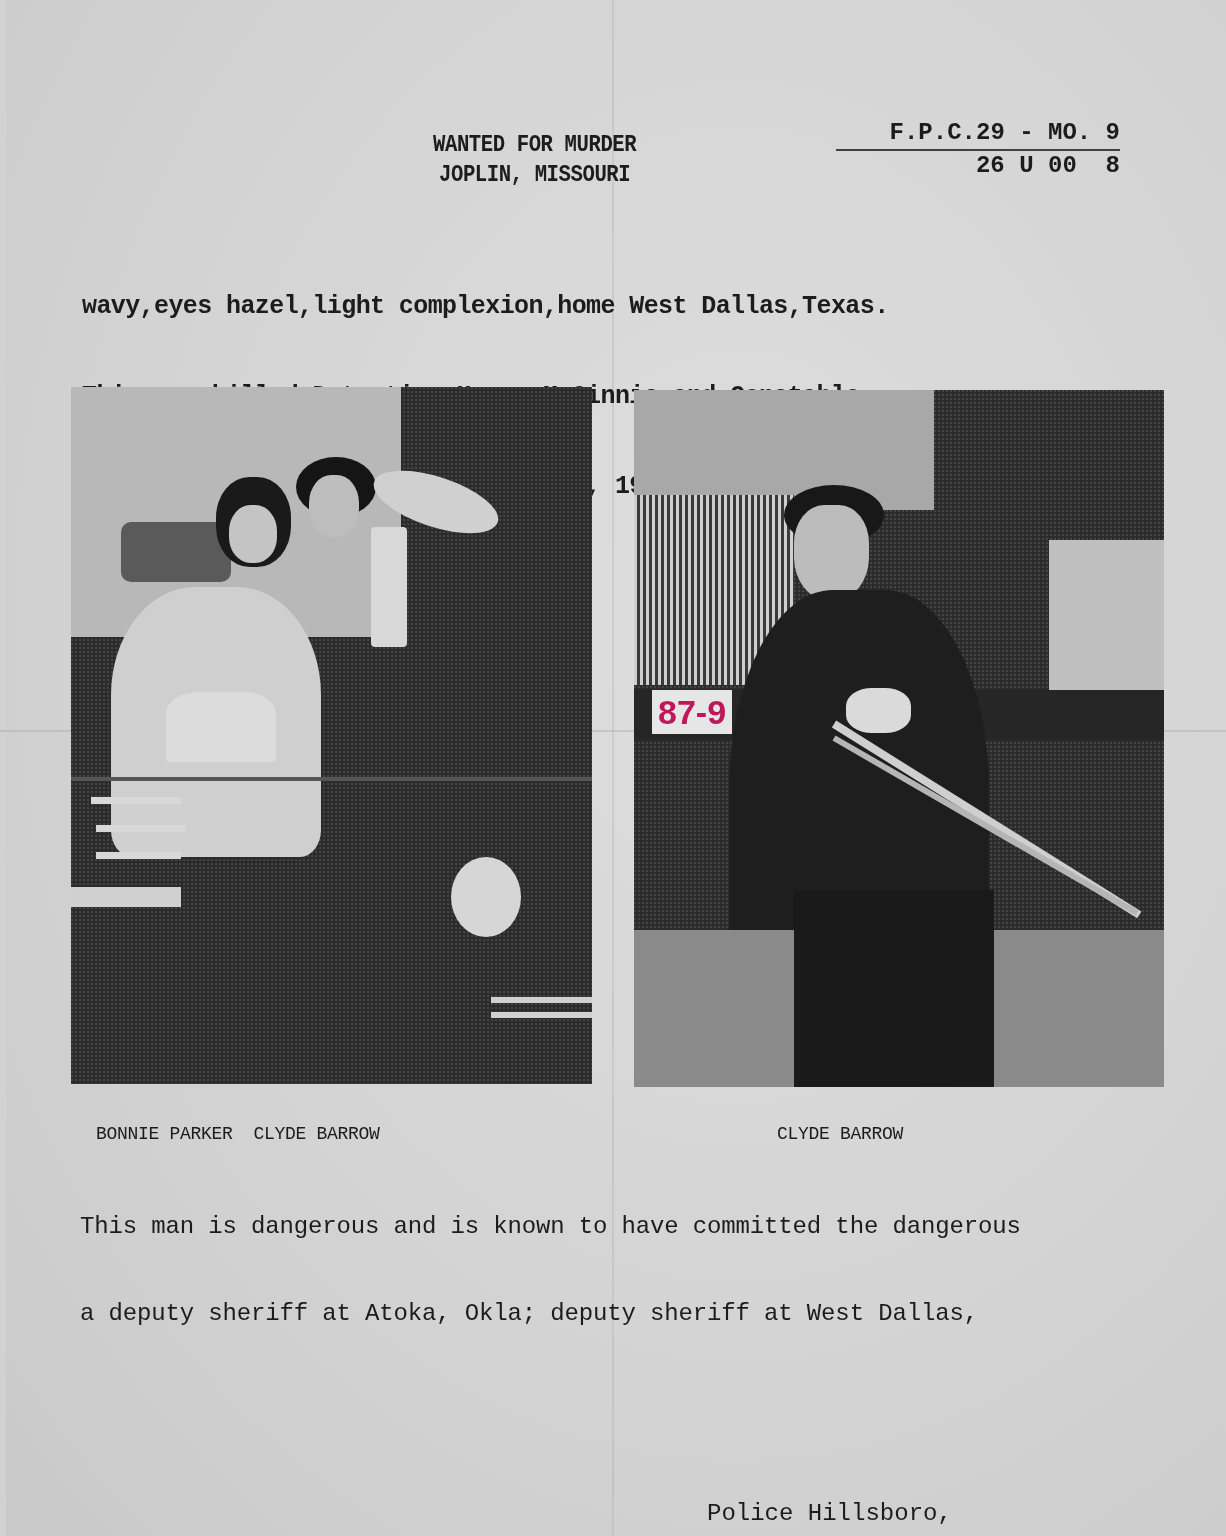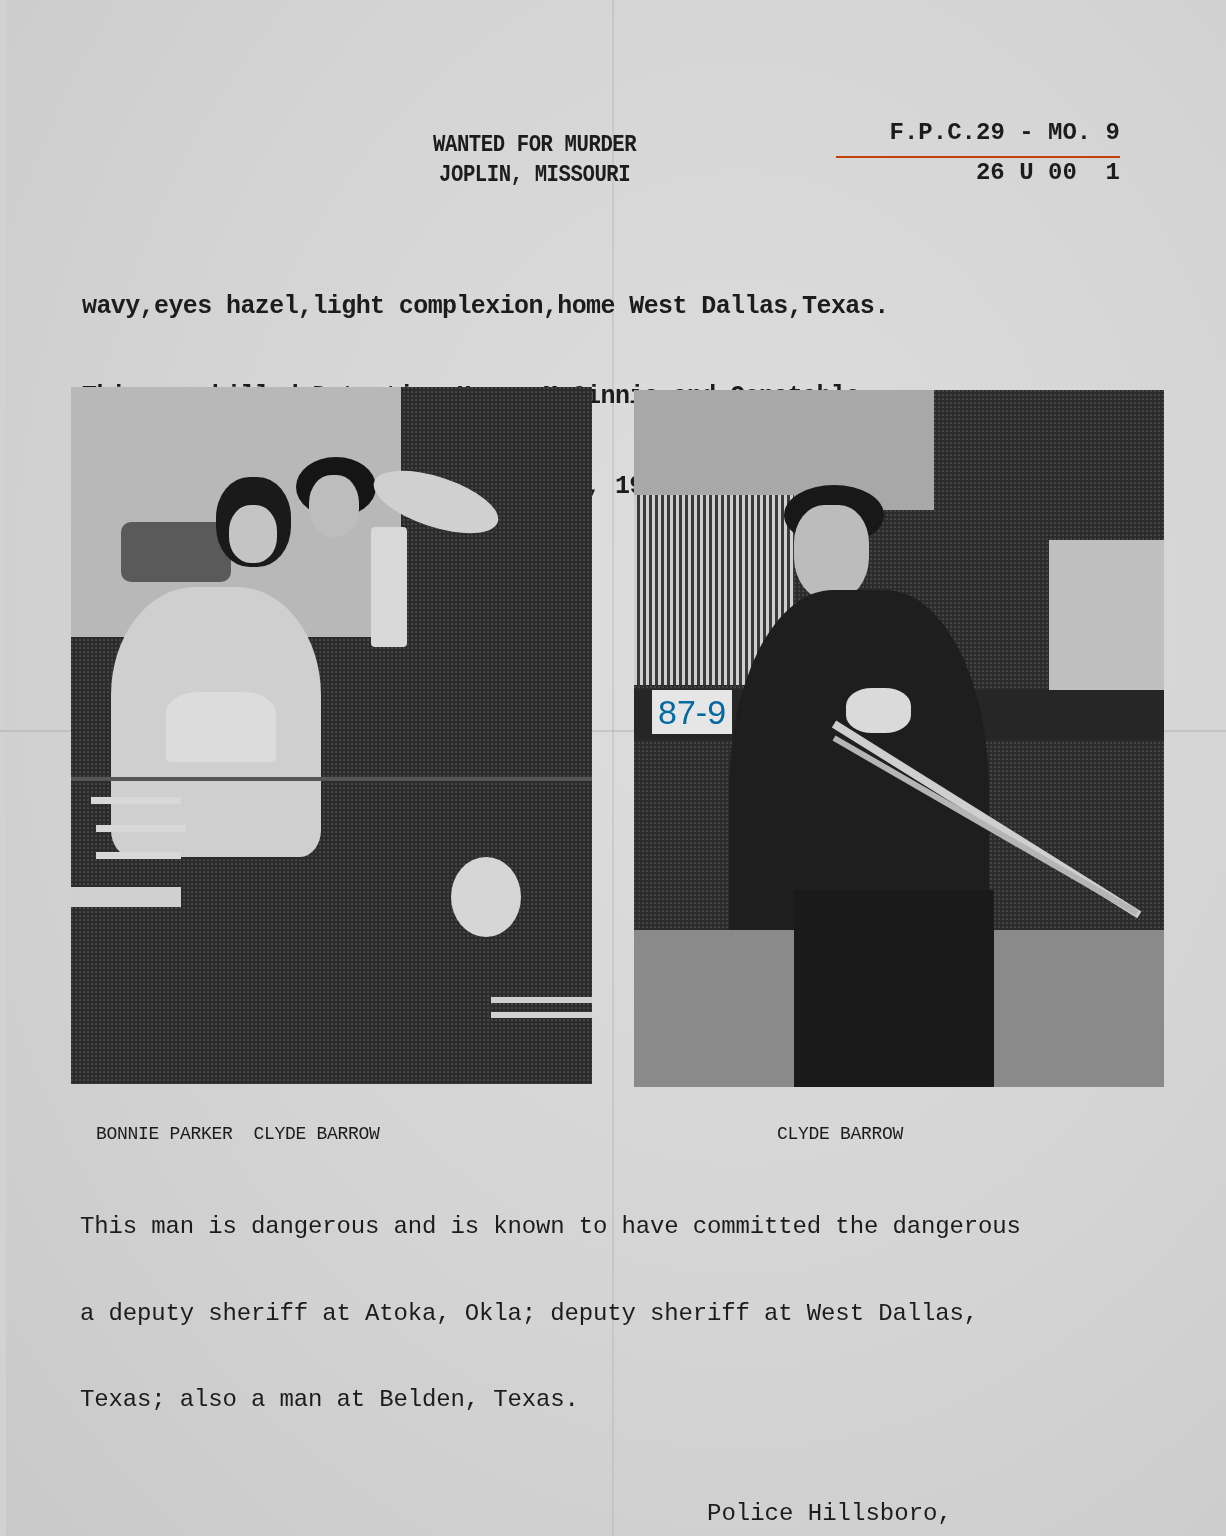--- a/index.html
+++ b/index.html
@@ -21,41 +21,41 @@
     font-family: "Liberation Mono", monospace; font-weight: bold;
     font-size: 24px; line-height: 30px; text-align: center;
     transform: scaleX(0.86); transform-origin: left top;
     letter-spacing: -0.5px;
   }
   .fpc {
     position: absolute; left: 836px; top: 118px;
     font-family: "Liberation Mono", monospace; font-weight: bold;
     font-size: 24px; line-height: 30px; text-align: right; width: 284px;
   }
-  .fpc .top { border-bottom: 2px solid #c2410c; padding-bottom: 8px; }
+  .fpc .top { border-bottom: 2px solid #404040; padding-bottom: 1px; }
   .descr {
     position: absolute; left: 82px; top: 232px; width: 1080px;
     font-weight: bold; font-size: 25px; line-height: 30px;
     white-space: pre; letter-spacing: -0.6px;
   }
   .photo {
     position: absolute;
     background:
       radial-gradient(circle at 30% 30%, rgba(255,255,255,0.12) 0 1px, transparent 1.5px) 0 0/4px 4px,
       #2a2a2a;
     overflow: hidden;
   }
   .photo-left { left: 71px; top: 387px; width: 521px; height: 697px; }
   .photo-right { left: 634px; top: 390px; width: 530px; height: 697px; }
   .photo .bg-light { position:absolute; background:#bdbdbd; }
   .photo .figure-light { position:absolute; background:#d6d6d6; border-radius: 40% 40% 10% 10%; }
   .photo .dark { position:absolute; background:#111; }
   .plate {
-    position:absolute; background:#e6e6e6; color:#0369a1;
-    font-family:"Liberation Sans", sans-serif; font-weight:normal;
+    position:absolute; background:#e6e6e6; color:#be185d;
+    font-family:"Liberation Sans", sans-serif; font-weight:bold;
     font-size: 34px; line-height: 44px; padding: 0 6px;
   }
   .caption {
     position: absolute; top: 1120px; font-size: 18px; line-height: 28px;
     white-space: pre; letter-spacing: -0.3px;
   }
   .body-text {
     position: absolute; left: 80px; top: 1156px; width: 1146px;
     font-size: 24px; line-height: 28.7px; white-space: pre; letter-spacing: -0.15px;
   }
@@ -71,21 +71,21 @@
 <div class="fold-h" style="top:730px"></div>
 <div class="fold-v" style="left:612px"></div>
 
 <div class="heading">
   <div>WANTED FOR MURDER</div>
   <div>JOPLIN, MISSOURI</div>
 </div>
 
 <div class="fpc">
   <div class="top">F.P.C.29 - MO. 9</div>
-  <div style="white-space:pre">26 U 00  1</div>
+  <div style="white-space:pre">26 U 00  8</div>
 </div>
 
 <div class="descr">
   <div>wavy,eyes hazel,light complexion,home West Dallas,Texas.</div>
   <div>This man killed Detective Harry McGinnis and Constable</div>
   <div>J.W. Harryman in this city,April 13, 1933.</div>
 </div>
 
 <div class="photo photo-left">
   <div class="bg-light" style="left:0;top:0;width:330px;height:250px;background:#b8b8b8"></div>
@@ -123,21 +123,20 @@
   <div class="bg-light" style="left:0;top:540px;width:530px;height:157px;background:#8a8a8a"></div>
   <div class="dark" style="left:160px;top:500px;width:200px;height:197px;background:#1a1a1a"></div>
 </div>
 
 <div class="caption" style="left:96px">BONNIE PARKER  CLYDE BARROW</div>
 <div class="caption" style="left:777px">CLYDE BARROW</div>
 
 <div class="body-text">
   <div>This man is dangerous and is known to have committed the dangerous</div>
   <div>a deputy sheriff at Atoka, Okla; deputy sheriff at West Dallas,</div>
-  <div>Texas; also a man at Belden, Texas.</div>
   
   
   
   
 </div>
 
 <div class="sig">
   <div>Police Hillsboro,</div>
   
 </div>

